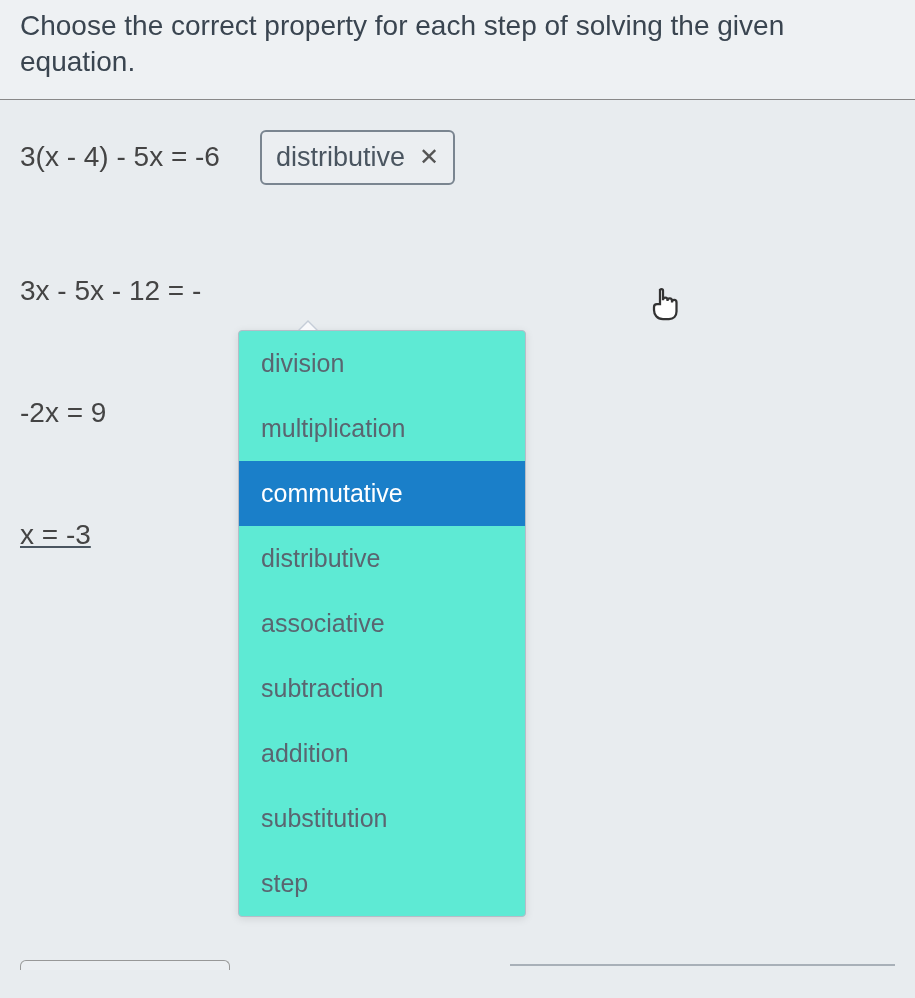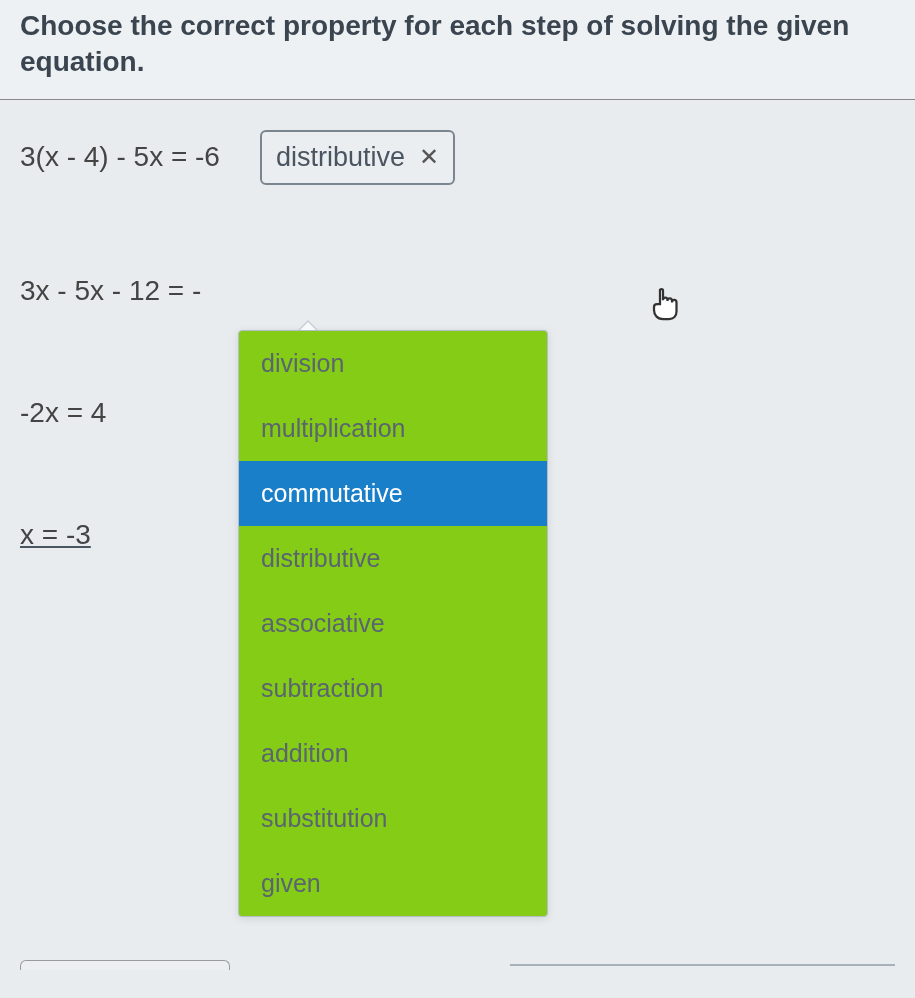--- a/index.html
+++ b/index.html
@@ -21,21 +21,21 @@
     .header {
       border: 1px solid #888;
       border-top: none;
       border-left: none;
       border-right: none;
       padding: 8px 20px 18px 20px;
       background: #eef1f3;
     }
     .instructions {
       font-size: 28px;
-      font-weight: 700;
+      font-weight: 400;
       color: #3a4550;
       line-height: 1.3;
     }
     .problem-area {
       padding: 30px 20px;
     }
     .step-row {
       display: flex;
       align-items: center;
       margin-bottom: 90px;
@@ -99,24 +99,24 @@
       position: absolute;
       top: 2px;
       left: -8px;
       width: 0;
       height: 0;
       border-left: 8px solid transparent;
       border-right: 8px solid transparent;
       border-bottom: 8px solid #f8f9fb;
     }
     .dropdown {
-      background: #84cc16;
+      background: #5eead4;
       border: 1px solid #b5bdc8;
       border-radius: 4px;
-      width: 310px;
+      width: 288px;
       box-shadow: 0 2px 8px rgba(0,0,0,0.1);
     }
     .dropdown-item {
       padding: 18px 22px;
       font-size: 25px;
       color: #5a6570;
       cursor: pointer;
     }
     .dropdown-item.selected {
       background: #1a7fc9;
@@ -178,41 +178,41 @@
       </div>
     </div>
 
 
     <div class="step-row">
       <div class="equation">3x - 5x - 12 = -</div>
     </div>
 
 
     <div class="step-row">
-      <div class="equation">-2x = 4</div>
+      <div class="equation">-2x = 9</div>
     </div>
 
     <div class="step-row tight">
       <div class="equation">x = -3</div>
     </div>
 
   </div>
 
   <div class="dropdown-wrapper">
     <div class="dropdown-arrow"></div>
     <div class="dropdown" id="dropdown-list">
     <div class="dropdown-item">division</div>
         <div class="dropdown-item">multiplication</div>
         <div class="dropdown-item selected">commutative</div>
         <div class="dropdown-item">distributive</div>
         <div class="dropdown-item">associative</div>
         <div class="dropdown-item">subtraction</div>
         <div class="dropdown-item">addition</div>
         <div class="dropdown-item">substitution</div>
-        <div class="dropdown-item">given</div>
+        <div class="dropdown-item">step</div>
       </div>
   </div>
 
   <div class="cursor-pointer">
     <svg viewBox="0 0 24 24">
       <path d="M8 2 L8 12 L6 12 C4.5 12 4 13 4 14 L4 16 C4 19 6 22 10 22 L14 22 C17 22 19 20 19 17 L19 11 C19 10 18.3 9.3 17.5 9.3 C16.7 9.3 16 10 16 11 L16 10 C16 9 15.3 8.3 14.5 8.3 C13.7 8.3 13 9 13 10 L13 9.5 C13 8.5 12.3 7.8 11.5 7.8 C10.7 7.8 10 8.5 10 9.5 L10 3 C10 2.4 9.6 2 9 2 C8.4 2 8 2.4 8 3 Z" fill="#fff" stroke="#333"></path>
     </svg>
   </div>
 
   <div class="bottom-bar">

